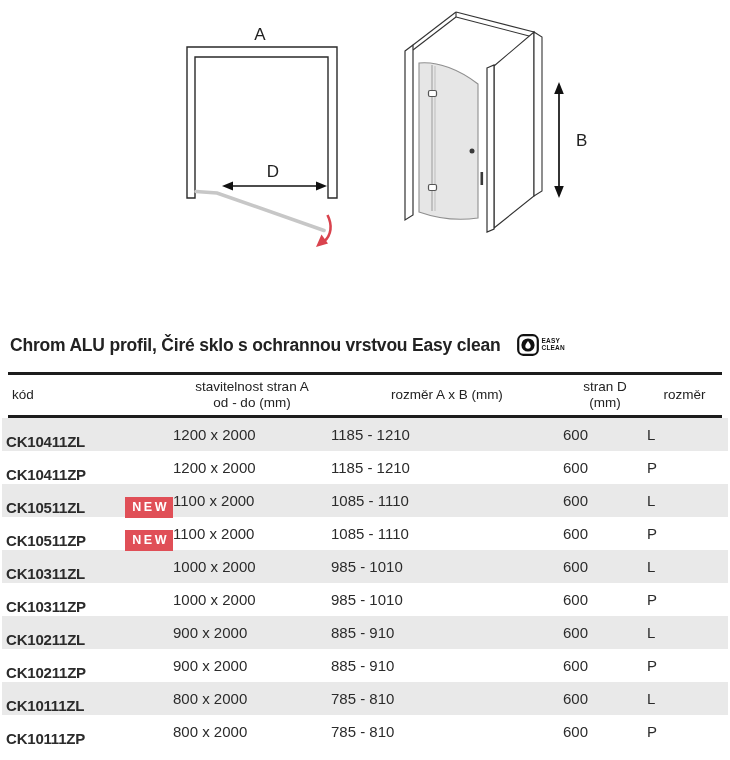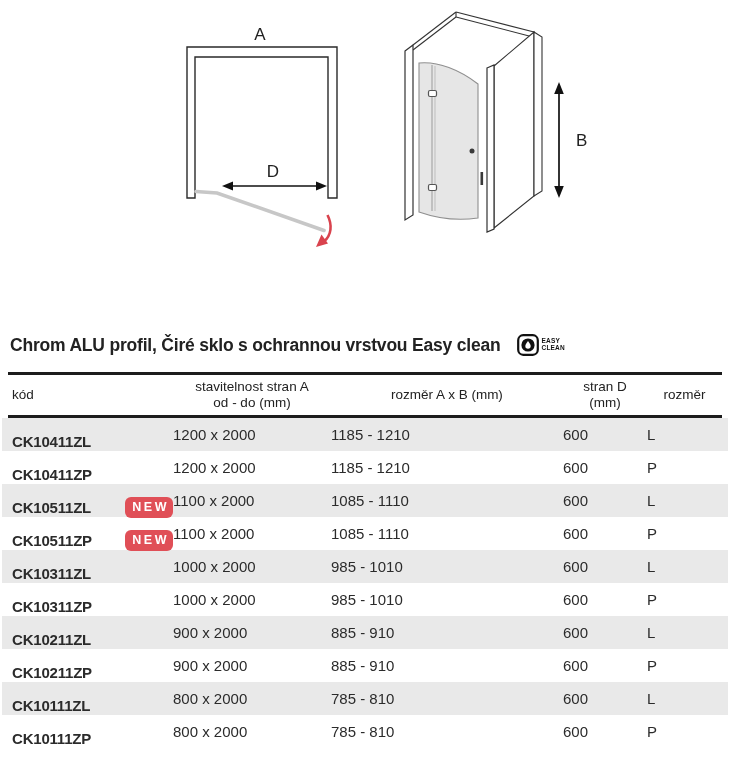--- a/index.html
+++ b/index.html
@@ -42,27 +42,27 @@
   .thead .h{text-align:center;}
   .thead .h.first{text-align:left;padding-left:4px;}
   .tbody{margin:0 2px;}
   .row{
     display:grid;grid-template-columns:171px 158px 232px 84px 75px;
     align-items:center;height:33px;font-size:15px;
   }
   .row.gray{background:#e9e9e9;}
   .cell{text-align:left;white-space:nowrap;}
   .cell.c-code{
-    text-align:left;padding-left:10px;display:flex;align-items:center;
+    text-align:left;padding-left:4px;display:flex;align-items:center;
     font-weight:bold;letter-spacing:-0.2px;margin-top:13px;
   }
   .new-badge{
     margin-left:auto;background:#e04f57;color:#fff;font-weight:bold;
     font-size:12.5px;letter-spacing:2.5px;line-height:1;
-    padding:4px 4px 4px 7px;border-radius:6px;
+    padding:4px 4px 4px 7px;border-radius:0;
   }
 </style>
 </head>
 <body>
 
 <div class="diagram" id="diagram-top-view">
   <svg width="220" height="250" viewBox="0 0 220 250">
     <text x="100" y="30" text-anchor="middle" font-size="17" fill="#222">A</text>
 
     <path d="M27,188 L27,37 L177,37 L177,188 L168,188 L168,47 L35,47 L35,188 Z" fill="#ffffff" stroke="#2a2a2a" stroke-width="1.4"></path>

